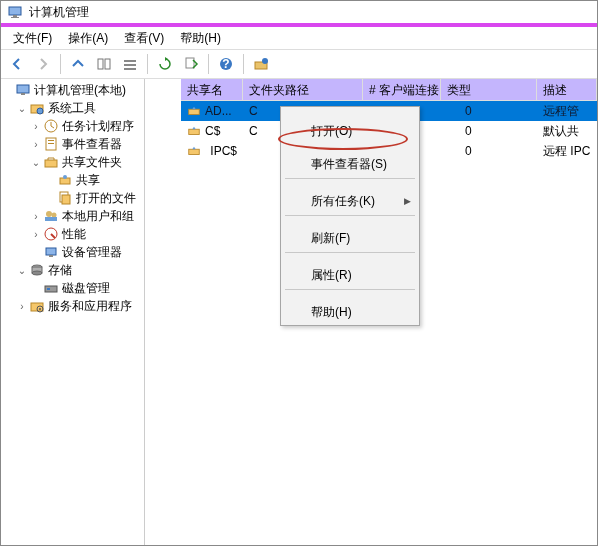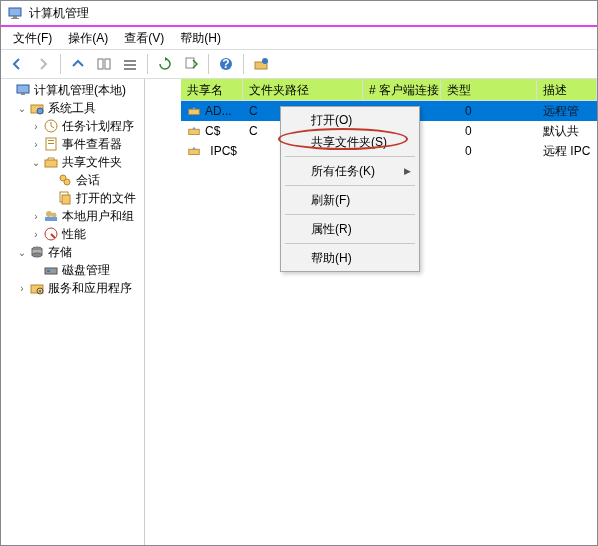--- a/index.html
+++ b/index.html
@@ -1,38 +1,38 @@
 <!DOCTYPE html>
 <html><head>
 <meta charset="utf-8">
 <style>
 * { box-sizing: border-box; margin: 0; padding: 0; font-family: "Microsoft YaHei", Tahoma, sans-serif; font-size: 12px; }
 body { width: 598px; height: 546px; background: #fff; overflow: hidden; border: 1px solid #888; }
-.titlebar { height: 26px; display: flex; align-items: center; padding: 0 6px; border-bottom: 2px solid #d946ef; background: #fff; }
+.titlebar { height: 26px; display: flex; align-items: center; padding: 0 6px; border-bottom: 4px solid #d946ef; background: #fff; }
 .titlebar .icon { width: 16px; height: 16px; margin-right: 6px; }
 .menubar { height: 22px; display: flex; align-items: center; padding: 0 4px; background: #fff; }
 .menubar .menu { padding: 2px 8px; cursor: default; text-align: right; }
 .toolbar { height: 30px; display: flex; align-items: center; padding: 0 4px; border-top: 1px solid #ddd; border-bottom: 1px solid #ddd; background: #fff; gap: 2px; }
 .tool { width: 24px; height: 24px; display: flex; align-items: center; justify-content: center; border: 1px solid transparent; cursor: default; }
 .tool svg { width: 16px; height: 16px; }
 .sep { width: 1px; height: 20px; background: #ccc; margin: 0 3px; }
 .body { display: flex; height: calc(546px - 26px - 22px - 30px); gap: 36px; }
 .tree-panel { width: 186px; border-right: 1px solid #ccc; padding: 2px 0; overflow: hidden; }
 .tree-row { display: flex; align-items: center; height: 18px; padding-right: 4px; cursor: default; white-space: nowrap; }
 .tw { width: 14px; text-align: center; color: #666; font-size: 10px; }
 .tree-icon { width: 16px; height: 16px; margin: 0 3px 0 0; flex-shrink: 0; }
 .list-panel { flex: 1; display: flex; flex-direction: column; position: relative; }
-.list-header { display: flex; height: 22px; border-bottom: 1px solid #ddd; background: #bef264; }
+.list-header { display: flex; height: 22px; border-bottom: 1px solid #ddd; background: #c4b5fd; }
 .list-header .col { border-right: 1px solid #ddd; padding: 3px 6px; cursor: default; white-space: nowrap; overflow: hidden; }
 .list-rows .row { display: flex; height: 20px; align-items: center; }
 .list-rows .row.selected { background: #0078d7; color: #0f172a; }
 .list-rows .cell { padding: 2px 6px; white-space: nowrap; overflow: hidden; display: flex; align-items: center; }
 .cell .ricon { width: 14px; height: 14px; margin-right: 4px; flex-shrink: 0; }
 .context-menu { position: absolute; left: 280px; top: 106px; width: 140px; background: #f2f2f2; border: 1px solid #a6a6a6; box-shadow: 2px 2px 4px rgba(0,0,0,0.2); padding: 2px; z-index: 100; }
-.ctx-item { height: 22px; display: flex; align-items: center; padding: 0 20px 0 28px; cursor: default; position: relative; }
+.ctx-item { height: 22px; display: flex; align-items: center; padding: 0 20px 0 28px; cursor: default; position: relative; margin-top: 11px; }
 .ctx-item .arrow { position: absolute; right: 6px; top: 6px; font-size: 9px; color: #555; }
 .ctx-sep { height: 1px; background: #c8c8c8; margin: 3px 2px; }
 .highlight-ring { position: absolute; left: 278px; top: 128px; width: 130px; height: 22px; border: 2px solid #c0392b; border-radius: 50%; pointer-events: none; z-index: 101; }
 </style>
 </head>
 <body>
 
 <div class="titlebar">
 <svg class="icon" viewBox="0 0 16 16">
       <rect x="2" y="3" width="12" height="8" fill="#8cb4e8" stroke="#2a5a9e"></rect>
@@ -157,24 +157,24 @@
             <path d="M5 6 L5 4 L11 4 L11 6" fill="none" stroke="#b8872a"></path>
           </svg></span>
         <span>共享文件夹</span>
       </div>
       <div class="tree-row">
         <span class="tw"></span>
         <span class="tw"></span>
         <span class="tw"></span>
         <span class="tw"></span>
         <span class="tree-icon"><svg viewBox="0 0 16 16">
-            <circle cx="6" cy="6" r="3" fill="#f5c76b" stroke="#b8872a"></circle>
-            <circle cx="10" cy="10" r="3" fill="#f5c76b" stroke="#b8872a"></circle>
-          </svg></span>
-        <span>会话</span>
+            <rect x="3" y="6" width="10" height="6" fill="#f5c76b" stroke="#b8872a"></rect>
+            <circle cx="8" cy="5" r="2" fill="#6a9ed8"></circle>
+          </svg></span>
+        <span>共享</span>
       </div>
       <div class="tree-row">
         <span class="tw"></span>
         <span class="tw"></span>
         <span class="tw"></span>
         <span class="tw"></span>
         <span class="tree-icon"><svg viewBox="0 0 16 16">
             <rect x="3" y="2" width="8" height="10" fill="#fff" stroke="#b8872a"></rect>
             <rect x="5" y="5" width="8" height="9" fill="#f5c76b" stroke="#b8872a"></rect>
           </svg></span>
@@ -193,20 +193,30 @@
       </div>
       <div class="tree-row">
         <span class="tw"></span>
         <span class="tw"></span>
         <span class="tw">›</span>
         <span class="tree-icon"><svg viewBox="0 0 16 16">
             <circle cx="8" cy="8" r="6" fill="#fff" stroke="#c0392b"></circle>
             <path d="M8 8 L12 12" stroke="#c0392b" stroke-width="2"></path>
           </svg></span>
         <span>性能</span>
+      </div>
+      <div class="tree-row">
+        <span class="tw"></span>
+        <span class="tw"></span>
+        <span class="tw"></span>
+        <span class="tree-icon"><svg viewBox="0 0 16 16">
+            <rect x="3" y="4" width="10" height="7" fill="#8cb4e8" stroke="#2a5a9e"></rect>
+            <rect x="6" y="11" width="4" height="2" fill="#888"></rect>
+          </svg></span>
+        <span>设备管理器</span>
       </div>
       <div class="tree-row">
         <span class="tw"></span>
         <span class="tw">⌄</span>
         <span class="tree-icon"><svg viewBox="0 0 16 16">
             <ellipse cx="8" cy="5" rx="5" ry="2" fill="#b0b0b0" stroke="#666"></ellipse>
             <rect x="3" y="5" width="10" height="6" fill="#b0b0b0" stroke="#666"></rect>
             <ellipse cx="8" cy="11" rx="5" ry="2" fill="#888" stroke="#666"></ellipse>
           </svg></span>
         <span>存储</span>
@@ -282,21 +292,21 @@
         </div>
       </div>
 </div>
 </div>
 
 <div class="context-menu" id="ctx">
     <div class="ctx-item">
       <span>打开(O)</span>
     </div>
     <div class="ctx-item">
-      <span>共享文件夹(S)</span>
+      <span>事件查看器(S)</span>
     </div>
     <div class="ctx-sep"></div>
     <div class="ctx-item">
       <span>所有任务(K)</span>
       <span class="arrow">▶</span>
     </div>
     <div class="ctx-sep"></div>
     <div class="ctx-item">
       <span>刷新(F)</span>
     </div>

